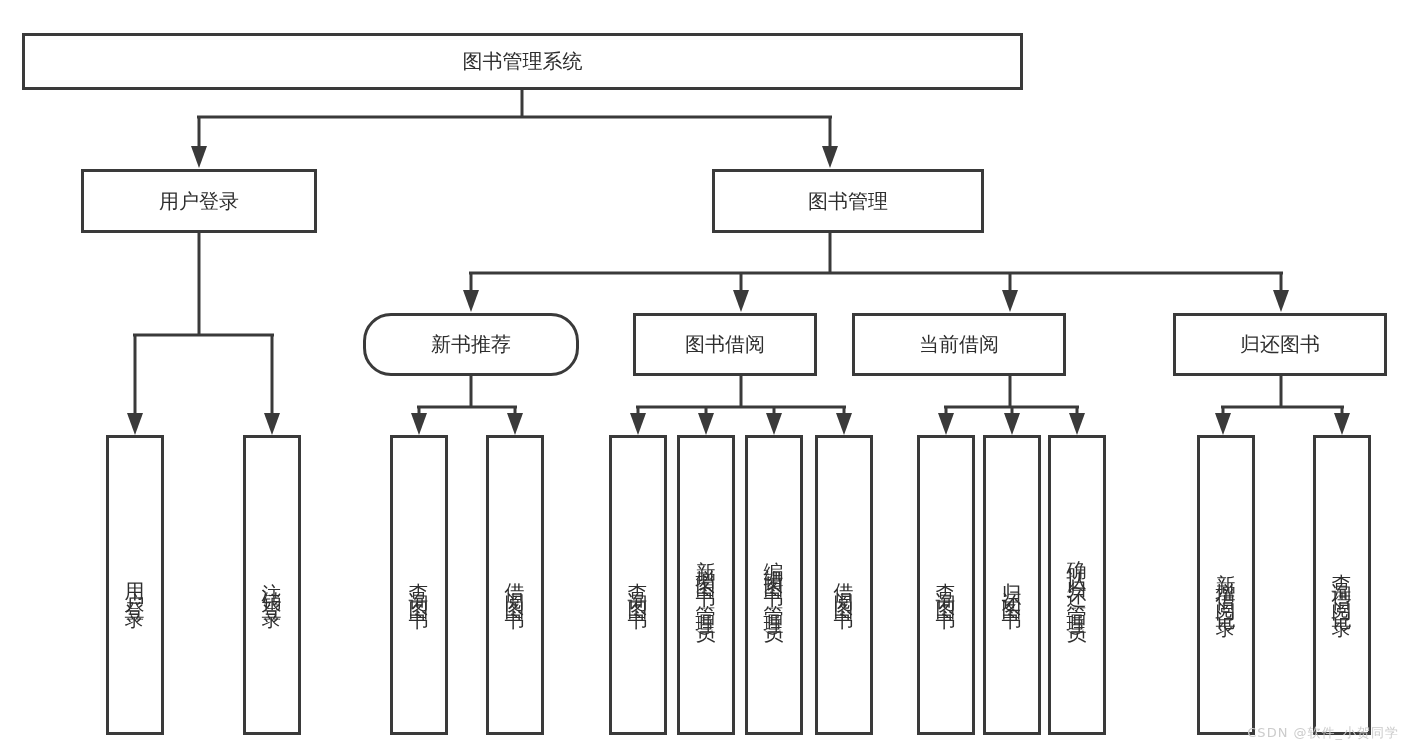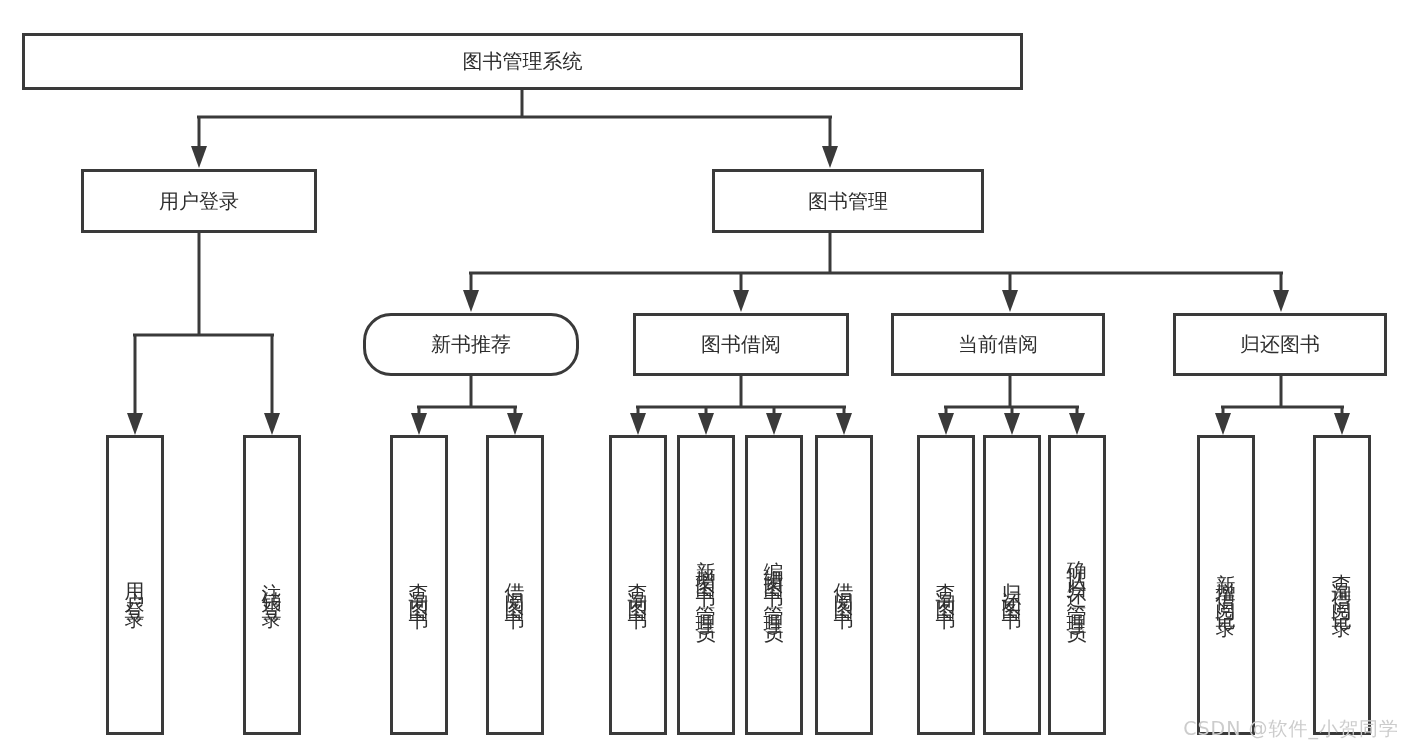--- a/index.html
+++ b/index.html
@@ -28,40 +28,40 @@
     display:flex;align-items:center;justify-content:center;
     font-size:20px;
     white-space:nowrap;
     z-index:2;
   }
   .n-root{left:22px;top:13px;width:1001px;height:57px;margin-top:20px;}
   .n-userlogin{left:81px;top:169px;width:236px;height:64px;}
   .n-bookmgmt{left:712px;top:169px;width:272px;height:64px;}
   .l3{top:313px;height:63px;}
   .n-nbr{left:363px;width:216px;border-radius:28px;}
-  .n-bb{left:633px;width:216px;}
-  .n-cb{left:891px;width:214px;font-family:Liberation Mono, monospace;}
+  .n-bb{left:633px;width:184px;}
+  .n-cb{left:852px;width:214px;font-family:Liberation Mono, monospace;}
   .n-br{left:1173px;width:214px;}
   .leaf{top:435px;width:58px;height:300px;padding:4px 0;}
   .leaf .vtxt{
     writing-mode:vertical-rl;
     text-orientation:mixed;
     font-size:20px;
     letter-spacing:9px;
     line-height:1;
     white-space:nowrap;
   }
   .lf-a{left:106px}.lf-b{left:243px}
   .lf-c{left:390px}.lf-d{left:486px}
   .lf-e{left:609px}.lf-f{left:677px}.lf-g{left:745px}.lf-h{left:815px}
   .lf-i{left:917px}.lf-j{left:983px}.lf-k{left:1048px}
   .lf-l{left:1197px}.lf-m{left:1313px}
   #watermark{
     position:absolute;right:6px;bottom:5px;
-    font-size:19px;color:var(--wm);
+    font-size:13px;color:var(--wm);
     z-index:5;letter-spacing:1px;margin-left:36px;
   }
 </style>
 </head>
 <body>
 
 <div id="stage">
 
   <svg id="wires" viewBox="0 0 1405 747" xmlns="http://www.w3.org/2000/svg">
 

